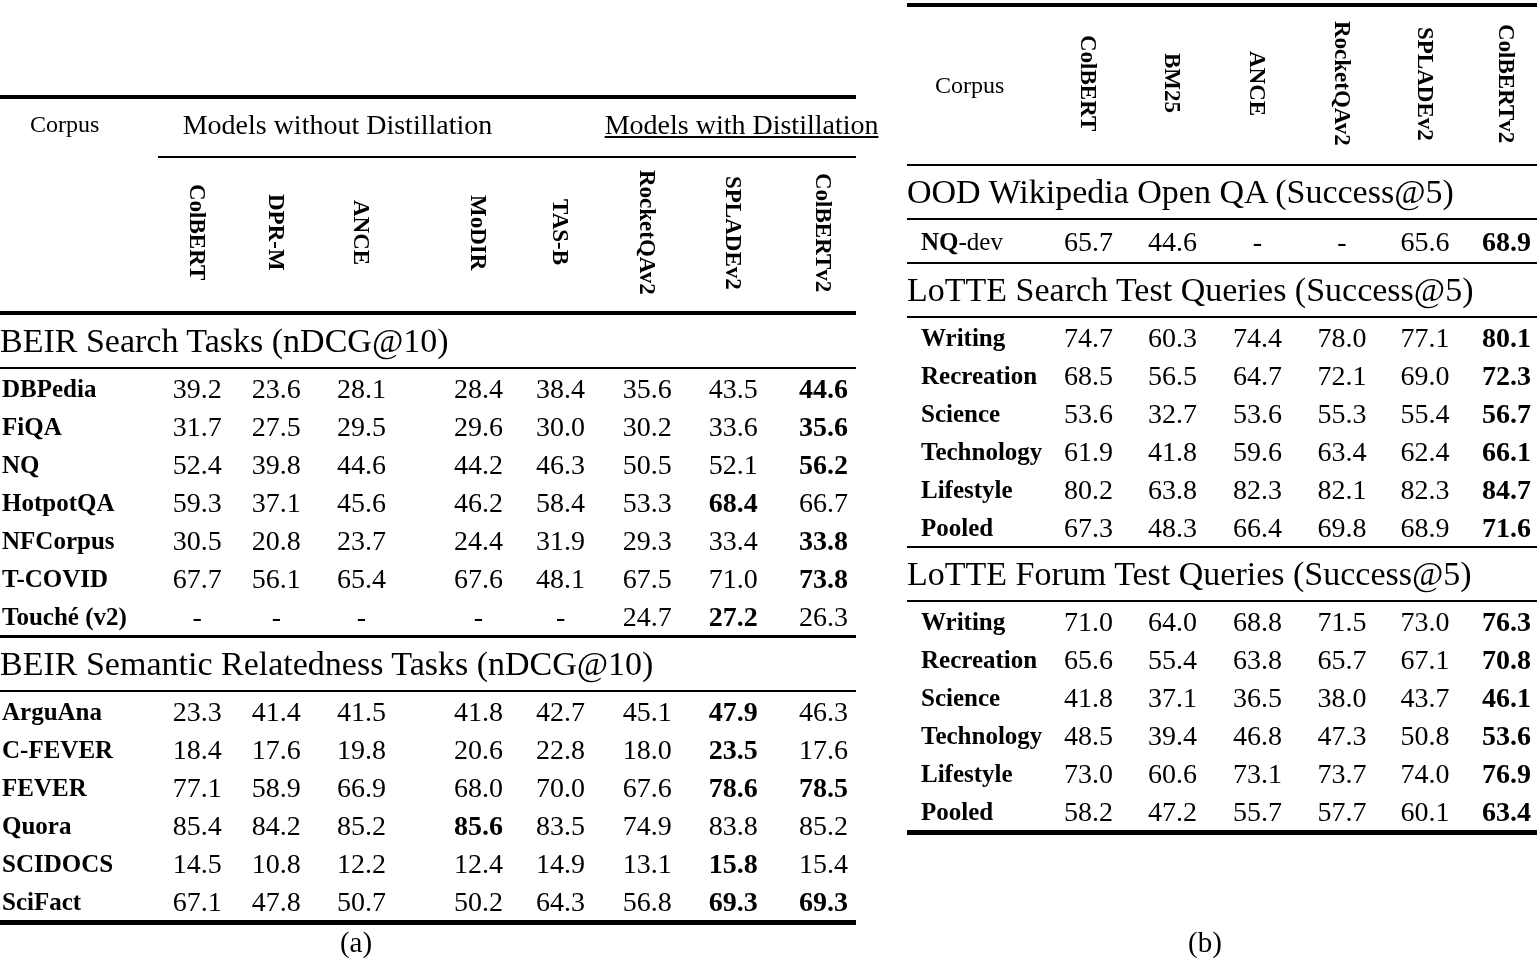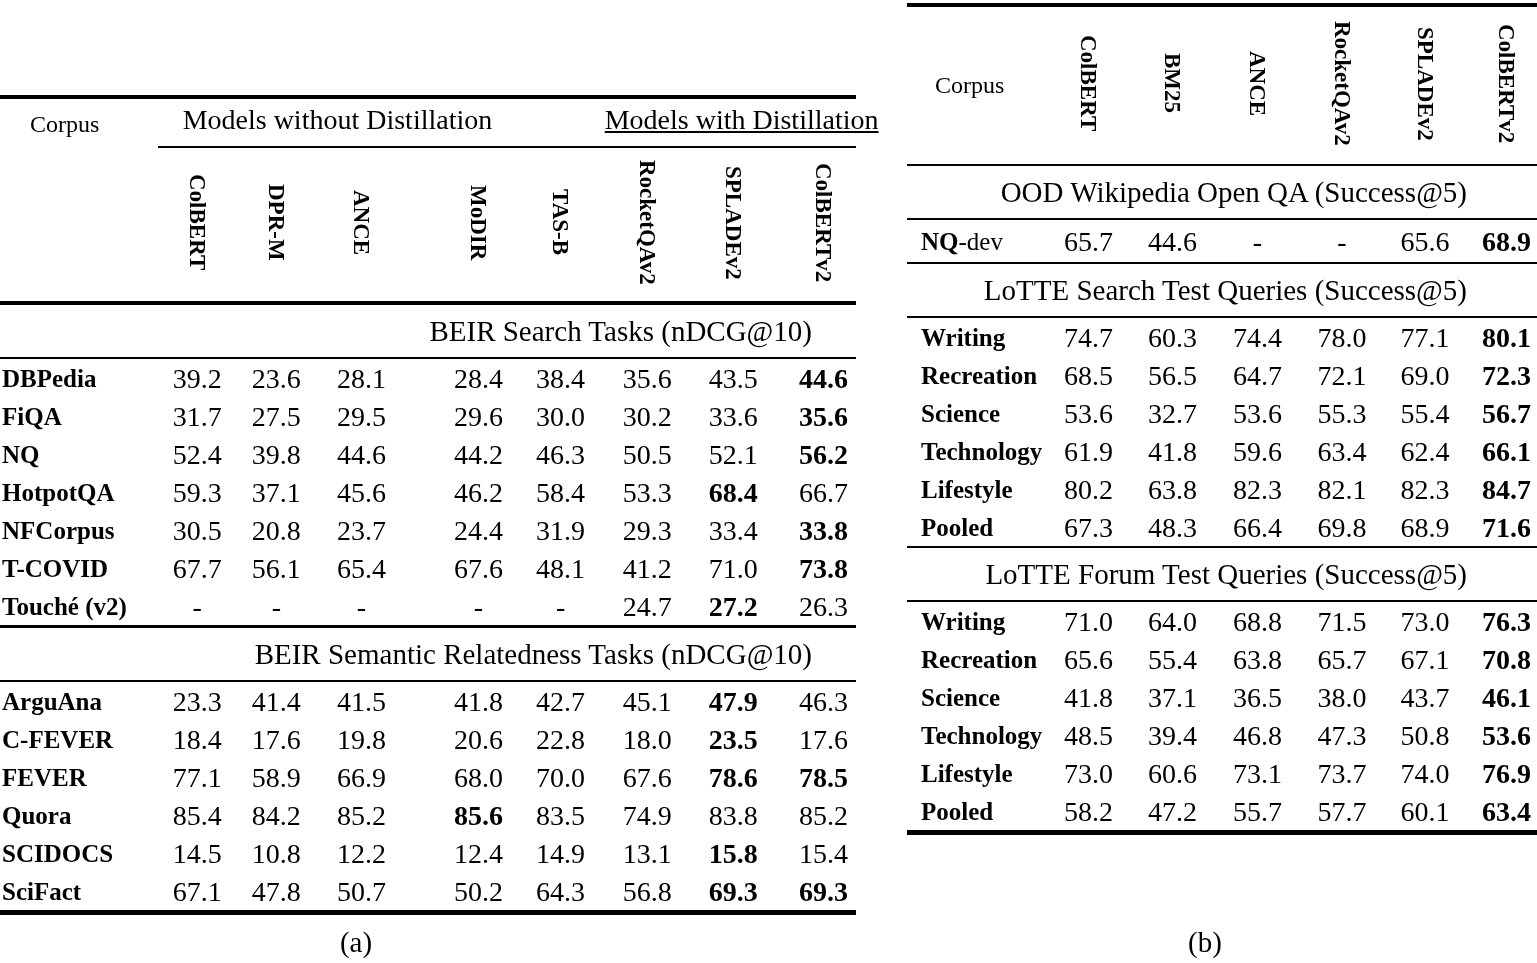--- a/index.html
+++ b/index.html
@@ -22,42 +22,42 @@
   table { border-collapse: collapse; table-layout: fixed; width: 100%; }
   th, td { padding: 0; font-weight: normal; }
 
   
   .corpus { font-size: 24px; text-align: left; white-space: nowrap; }
   .corpus-a { vertical-align: top; padding: 12px 0 0 30px; }
   .corpus-b { vertical-align: middle; padding-left: 28px; }
 
   .group {
     font-size: 28px; text-align: center; white-space: nowrap;
-    border-bottom: 2px solid #000; height: 48px; vertical-align: middle;
+    border-bottom: 2px solid #000; height: 58px; vertical-align: middle;
     padding-bottom: 6px;
   }
   .group-0 { padding-right: 88px; }
   .group-1 { padding-right: 76px; text-decoration: underline; }
 
   .rot { text-align: center; vertical-align: middle; }
   .rot-a { height: 156px; }
   .rot-b { height: 158px; border-bottom: 2px solid #000; }
   #tbl-b .corpus-b { border-bottom: 2px solid #000; }
   .rotlab {
     display: inline-block;
     writing-mode: vertical-rl;
     white-space: nowrap;
     font-weight: bold;
     font-size: 23px;
     line-height: 1;
   }
 
   
   .title-cell {
-    text-align: right; font-size: 29px; line-height: 30px;
+    text-align: left; font-size: 34px; line-height: 30px;
     padding: 11px 0;
     white-space: nowrap;
   }
   .title-a { padding-right: 44px; }
   .title-b { padding-right: 70px; }
   .t-heavy td { border-top: 4px solid #000; border-bottom: 2px solid #000; }
   .t-med td   { border-top: 3px solid #000; border-bottom: 2px solid #000; }
   .t-light td { border-top: 2px solid #000; border-bottom: 2px solid #000; }
 
   
@@ -181,21 +181,21 @@
             <td class="num">33.4</td>
             <td class="num padL14 win">33.8</td>
           </tr>
           <tr class="data-row">
             <td class="rowlabel">T-COVID</td>
             <td class="num">67.7</td>
             <td class="num">56.1</td>
             <td class="num">65.4</td>
             <td class="num padL34">67.6</td>
             <td class="num">48.1</td>
-            <td class="num">41.2</td>
+            <td class="num">67.5</td>
             <td class="num">71.0</td>
             <td class="num padL14 win">73.8</td>
           </tr>
           <tr class="data-row">
             <td class="rowlabel">Touché (v2)</td>
             <td class="num">-</td>
             <td class="num">-</td>
             <td class="num">-</td>
             <td class="num padL34">-</td>
             <td class="num">-</td>

